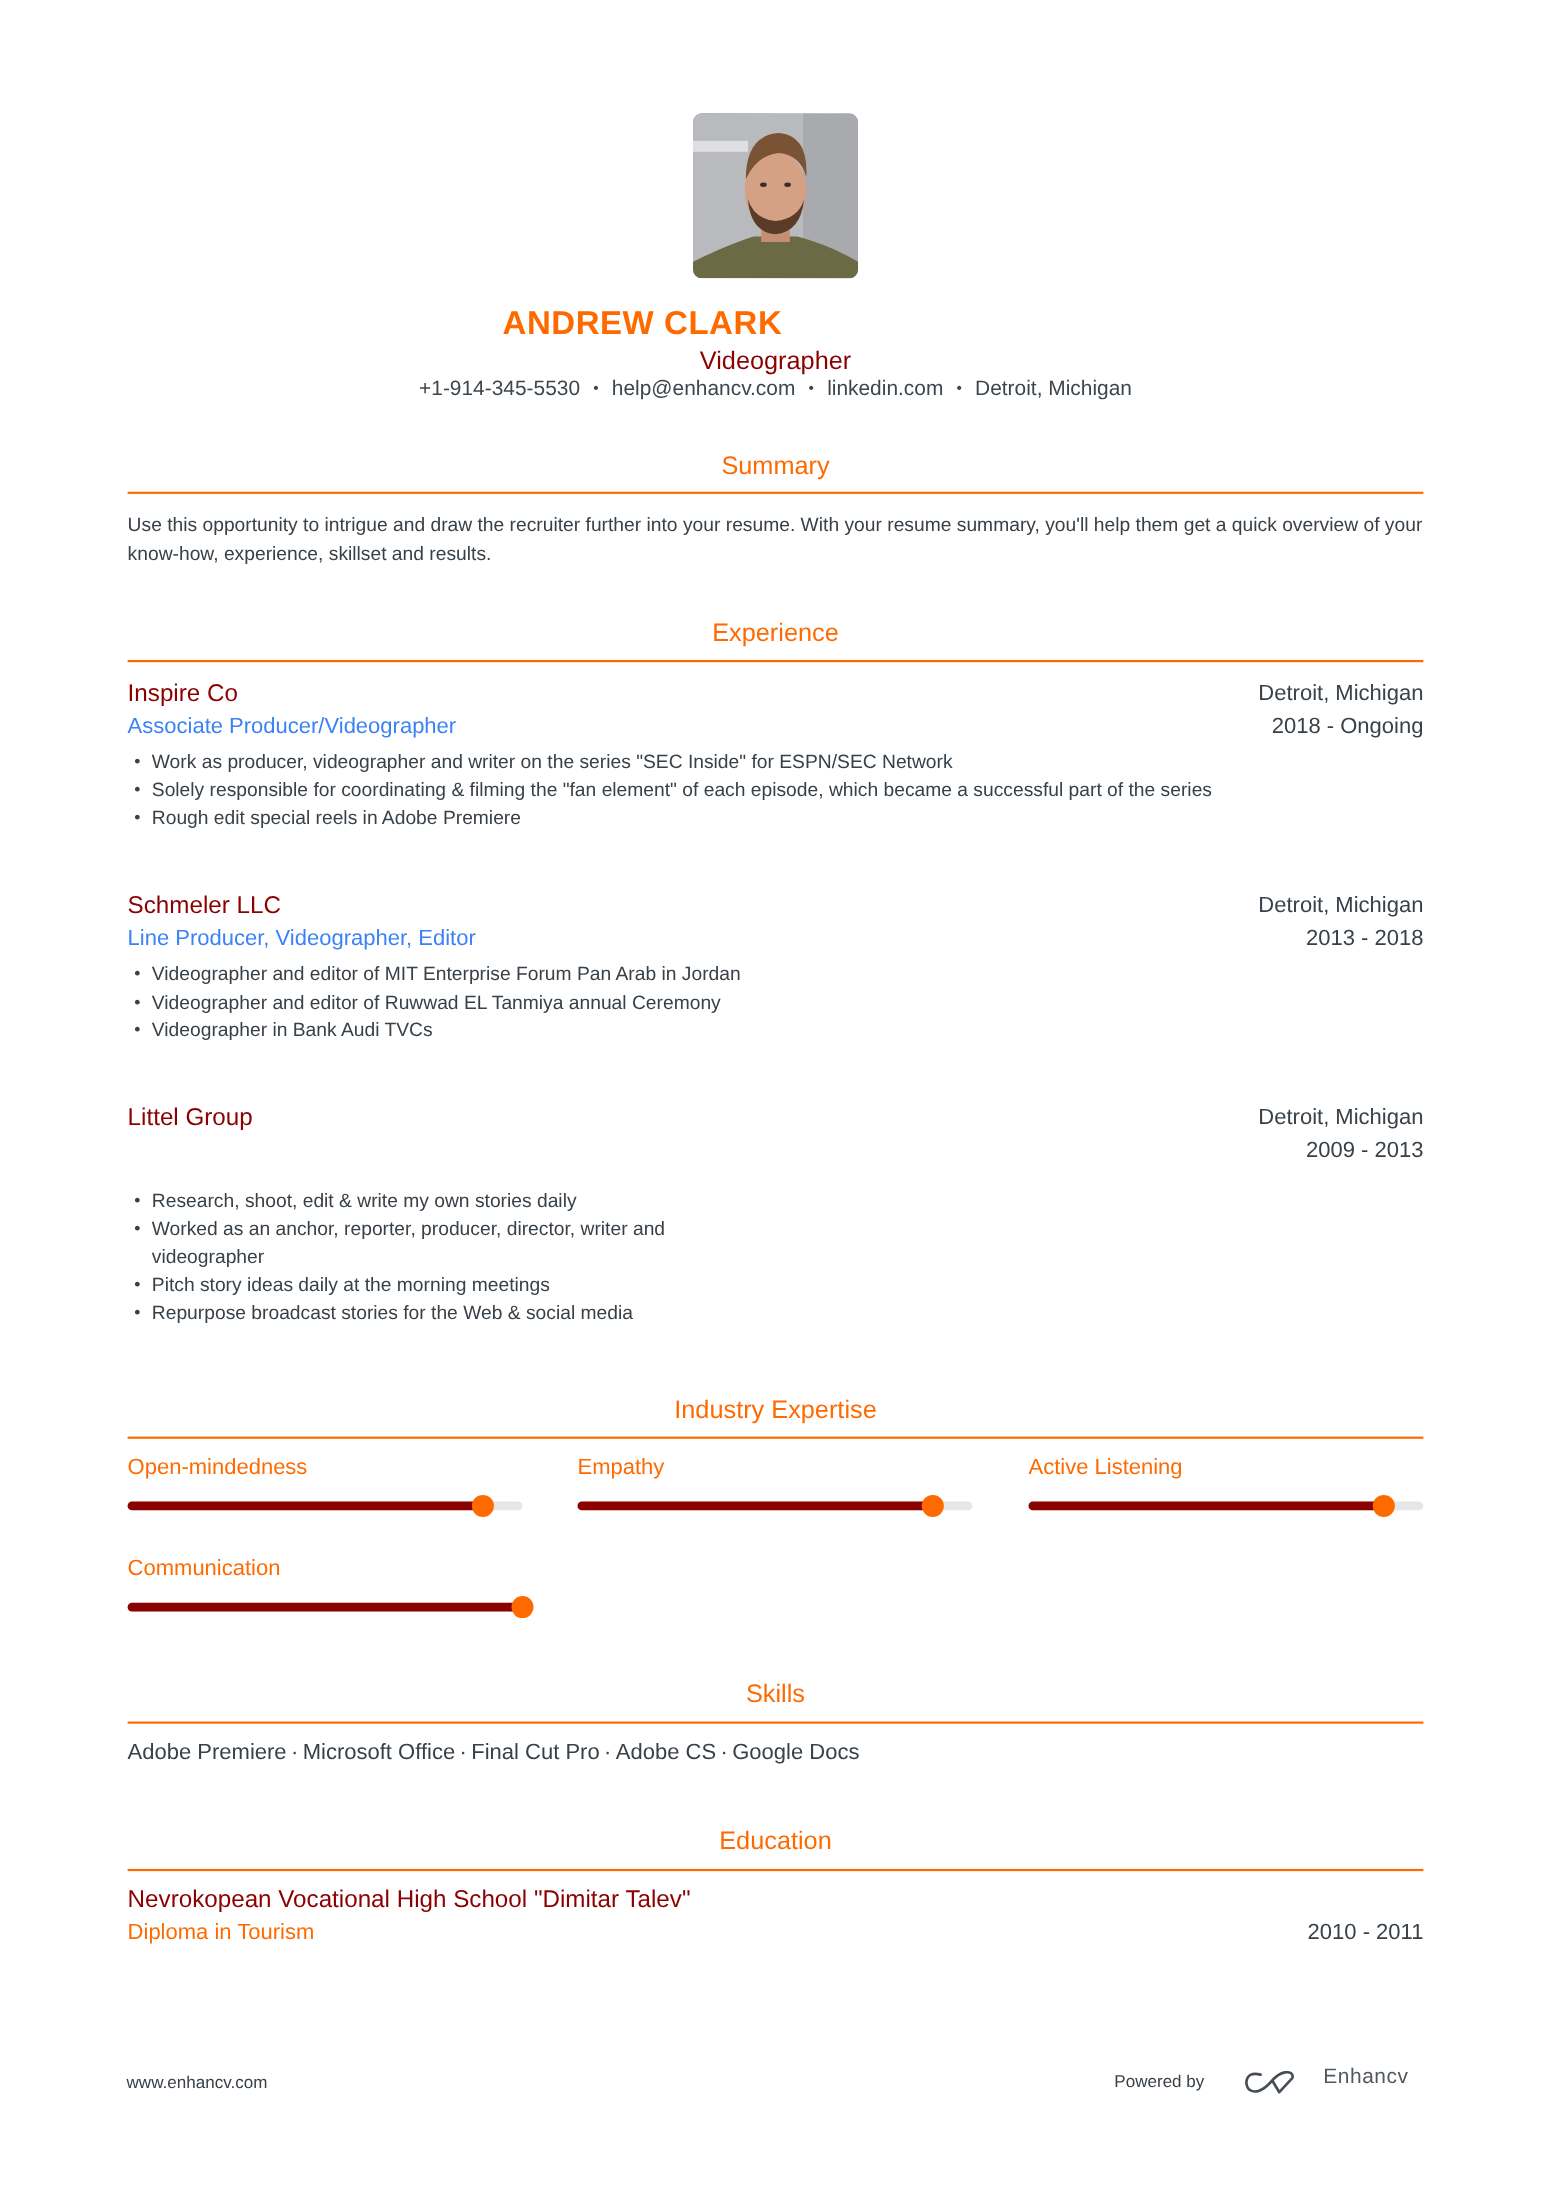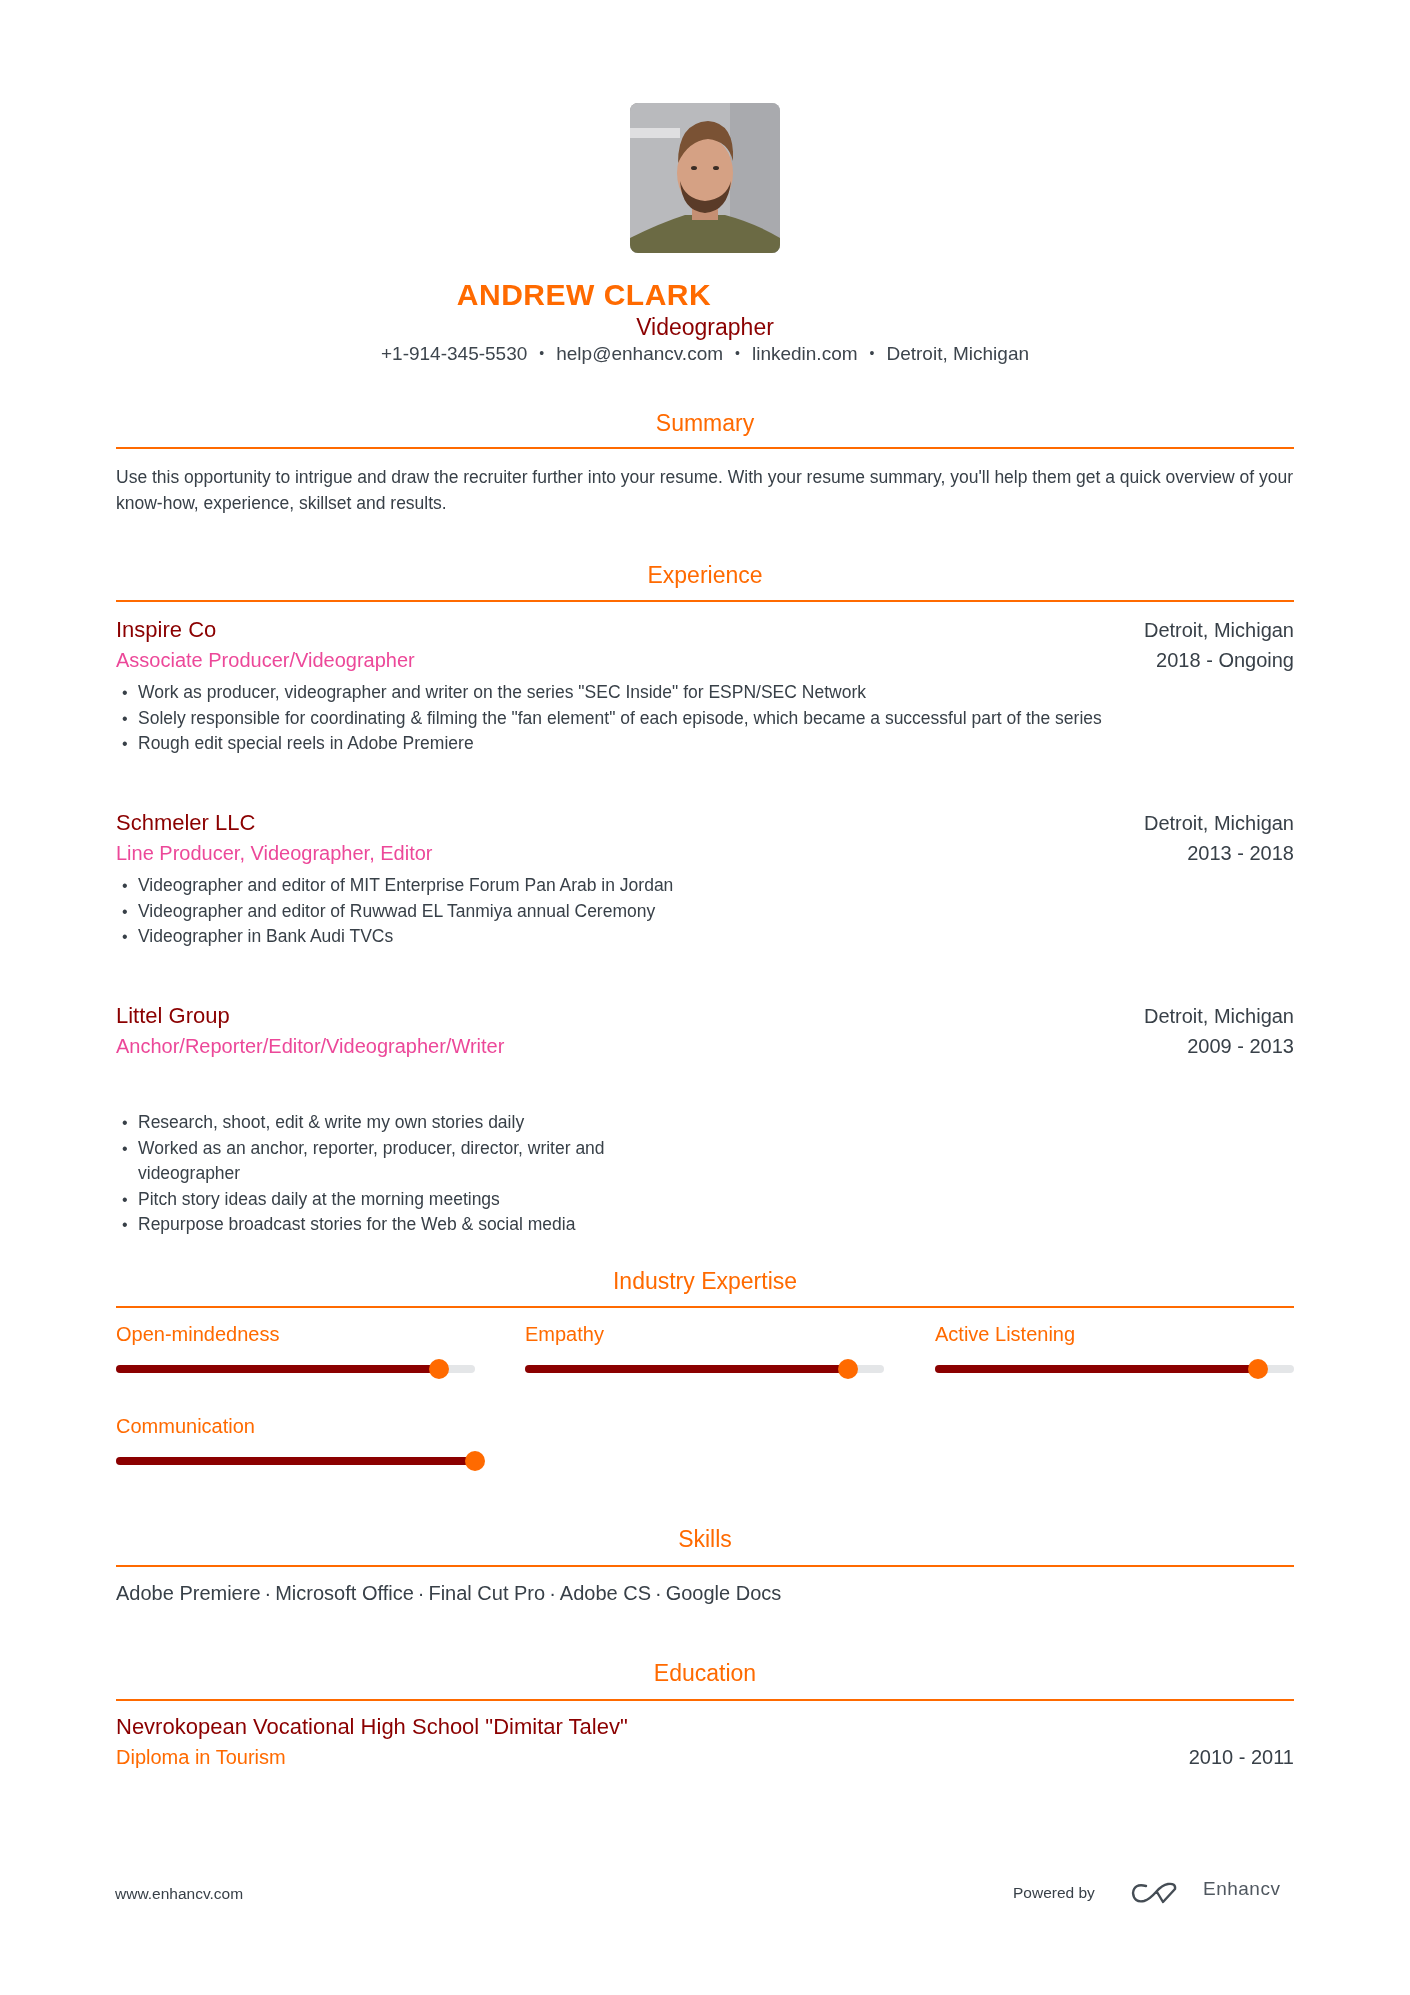--- a/index.html
+++ b/index.html
@@ -15,21 +15,21 @@
   .contact { position: absolute; left: 0; width: 1410px; top: 343px; text-align: center; font-size: 19px; color: #3d454d; }
   .contact .sep { margin: 0 12px; font-size: 14px; position: relative; top: -2px; }
 
   .section-title { position: absolute; left: 116px; width: 1178px; text-align: center; font-size: 23px; color: #FF6A00; }
   .section-line { position: absolute; left: 116px; width: 1178px; height: 2px; background: #FF6A00; }
 
   .summary { position: absolute; left: 116px; width: 1178px; top: 464px; font-size: 17.5px; line-height: 26px; color: #384048; }
 
   .job { position: absolute; left: 116px; width: 1178px; }
   .job .company { font-size: 22px; color: #8B0000; height: 30px; line-height: 30px; }
-  .job .role { font-size: 20px; color: #ec4899; height: 31px; line-height: 31px; }
+  .job .role { font-size: 20px; color: #3b82f6; height: 31px; line-height: 31px; }
   .job .loc, .job .dates { position: absolute; right: 0; font-size: 20px; color: #384048; }
   .job .loc { top: 0; line-height: 30px; }
   .job .dates { top: 30px; line-height: 31px; }
   .job ul { list-style: none; margin-top: 4px; }
   .job li { position: relative; padding-left: 22px; font-size: 17.5px; line-height: 25.5px; color: #384048; }
   .job li::before { content: "\2022"; position: absolute; left: 6px; top: 0; font-size: 16px; color: #384048; }
   .job.narrow ul { width: 560px; margin-top: 48px; }
 
   .exp-item { position: absolute; width: 359px; }
   .exp-item .label { font-size: 20px; color: #FF6A00; line-height: 28px; }
@@ -100,21 +100,20 @@
   <div class="dates">2013 - 2018</div>
   <ul>
     <li>Videographer and editor of MIT Enterprise Forum Pan Arab in Jordan</li>
     <li>Videographer and editor of Ruwwad EL Tanmiya annual Ceremony</li>
     <li>Videographer in Bank Audi TVCs</li>
   </ul>
 </div>
 
 <div class="job narrow" style="top:1001px;">
   <div class="company">Littel Group</div>
-  <div class="role">Anchor/Reporter/Editor/Videographer/Writer</div>
   <div class="loc">Detroit, Michigan</div>
   <div class="dates">2009 - 2013</div>
   <ul>
     <li>Research, shoot, edit &amp; write my own stories daily</li>
     <li>Worked as an anchor, reporter, producer, director, writer and videographer</li>
     <li>Pitch story ideas daily at the morning meetings</li>
     <li>Repurpose broadcast stories for the Web &amp; social media</li>
   </ul>
 </div>
 

